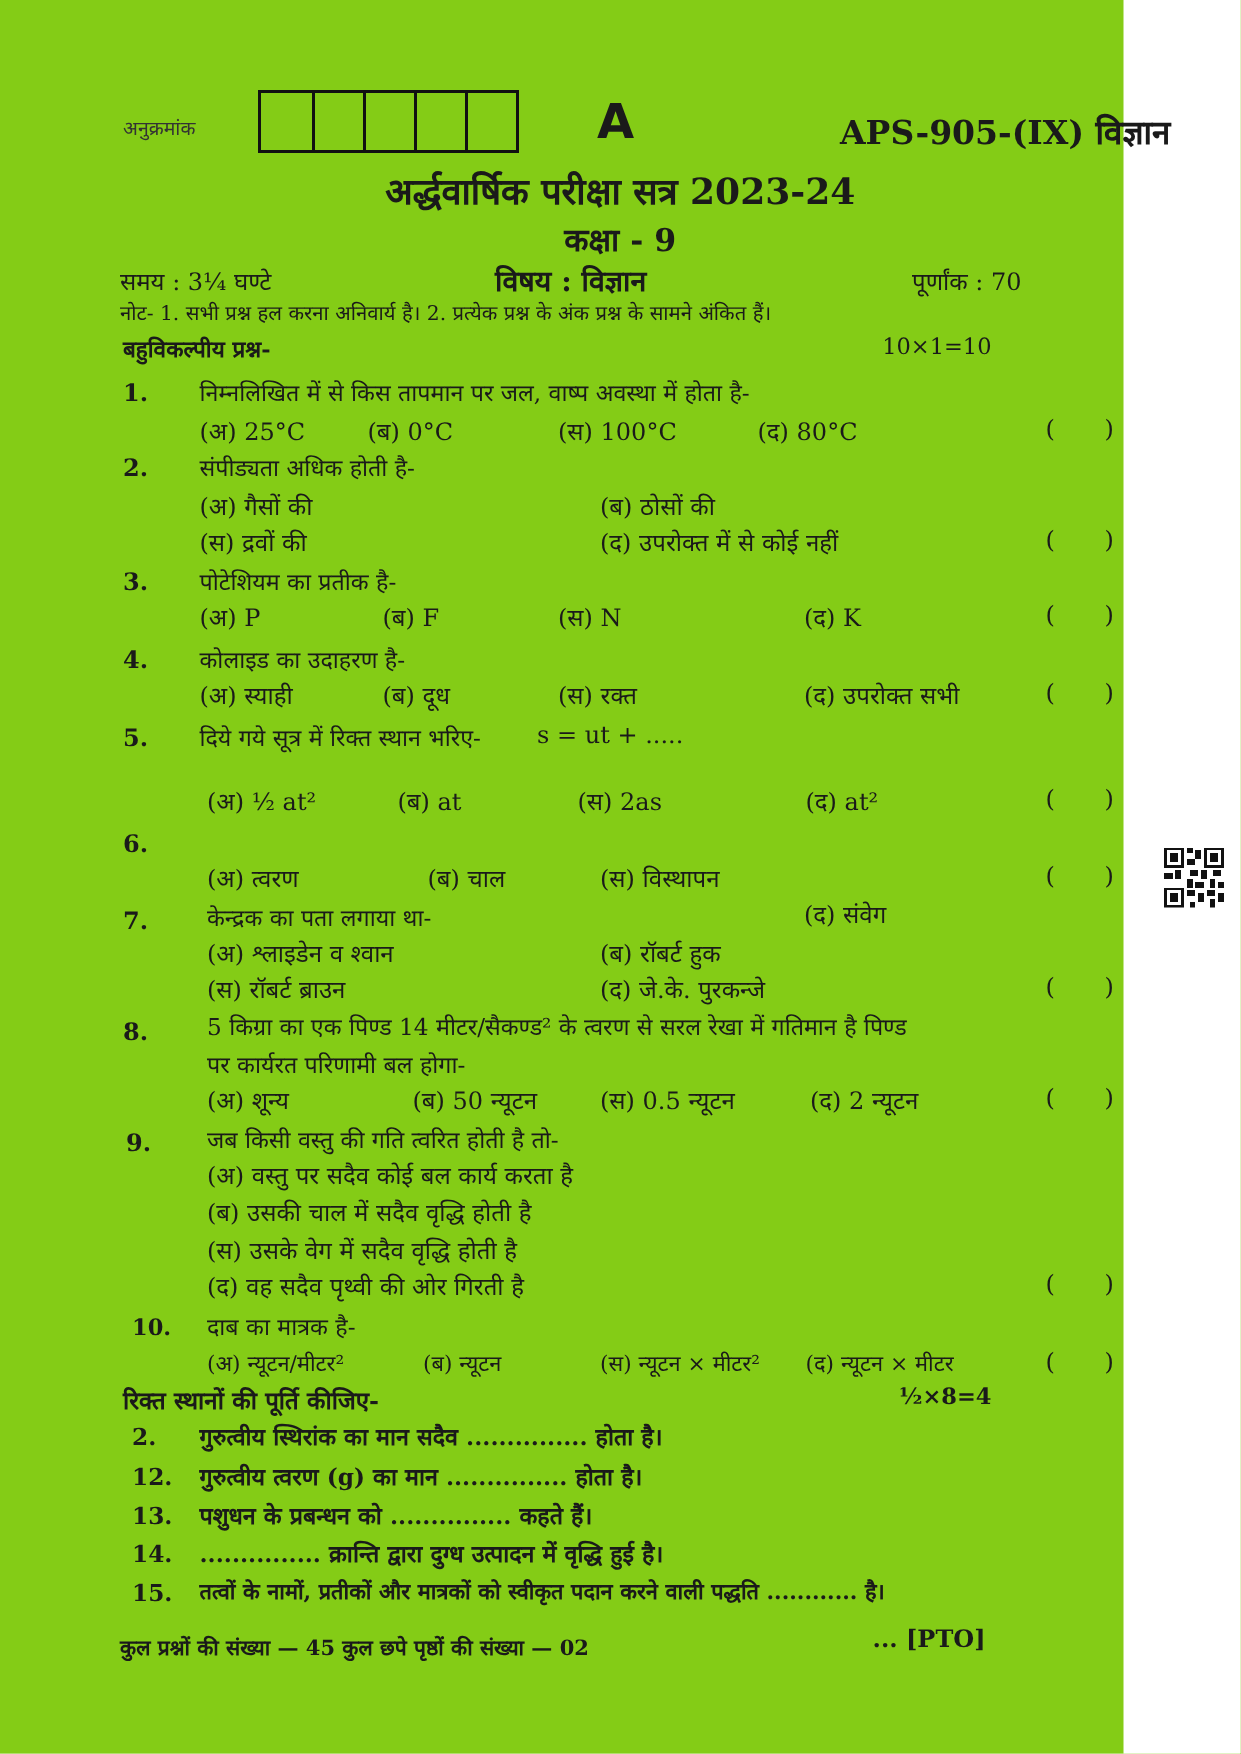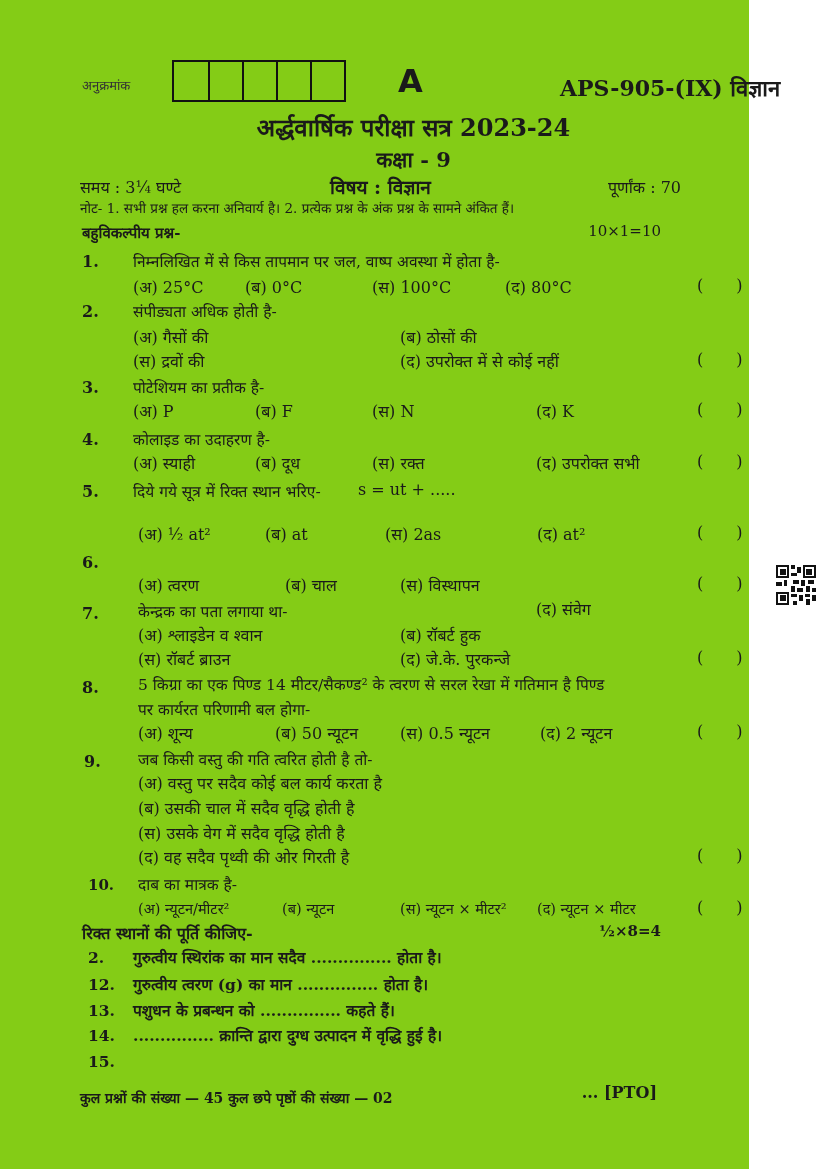--- a/index.html
+++ b/index.html
@@ -152,20 +152,21 @@
   <div class="abs fill-q" style="left:88px;top:975px">12.</div>
   <div class="abs fill-q" style="left:133px;top:973px">गुरुत्वीय त्वरण (g) का मान ............... होता है।</div>
 
   <div class="abs fill-q" style="left:88px;top:1001px">13.</div>
   <div class="abs fill-q" style="left:133px;top:999px">पशुधन के प्रबन्धन को ............... कहते हैं।</div>
 
   <div class="abs fill-q" style="left:88px;top:1026px">14.</div>
   <div class="abs fill-q" style="left:133px;top:1024px">............... क्रान्ति द्वारा दुग्ध उत्पादन में वृद्धि हुई है।</div>
 
   <div class="abs fill-q" style="left:88px;top:1052px">15.</div>
+  <div class="abs fill-q" style="left:133px;top:1050px;font-size:14.5px">तत्वों के नामों, प्रतीकों और मात्रकों को स्वीकृत पदान करने वाली पद्धति ............ है।</div>
 
   <div class="abs footer-left">कुल प्रश्नों की संख्या — 45   कुल छपे पृष्ठों की संख्या — 02</div>
   <div class="abs footer-right">... [PTO]</div>
 
   <svg class="abs qr" viewBox="0 0 21 21" shape-rendering="crispEdges">
     <rect width="21" height="21" fill="#fff"></rect>
     <g fill="#111">
       <rect x="0" y="0" width="7" height="7"></rect>
         <rect x="1" y="1" width="5" height="5" fill="#fff"></rect>
         <rect x="2" y="2" width="3" height="3"></rect>

